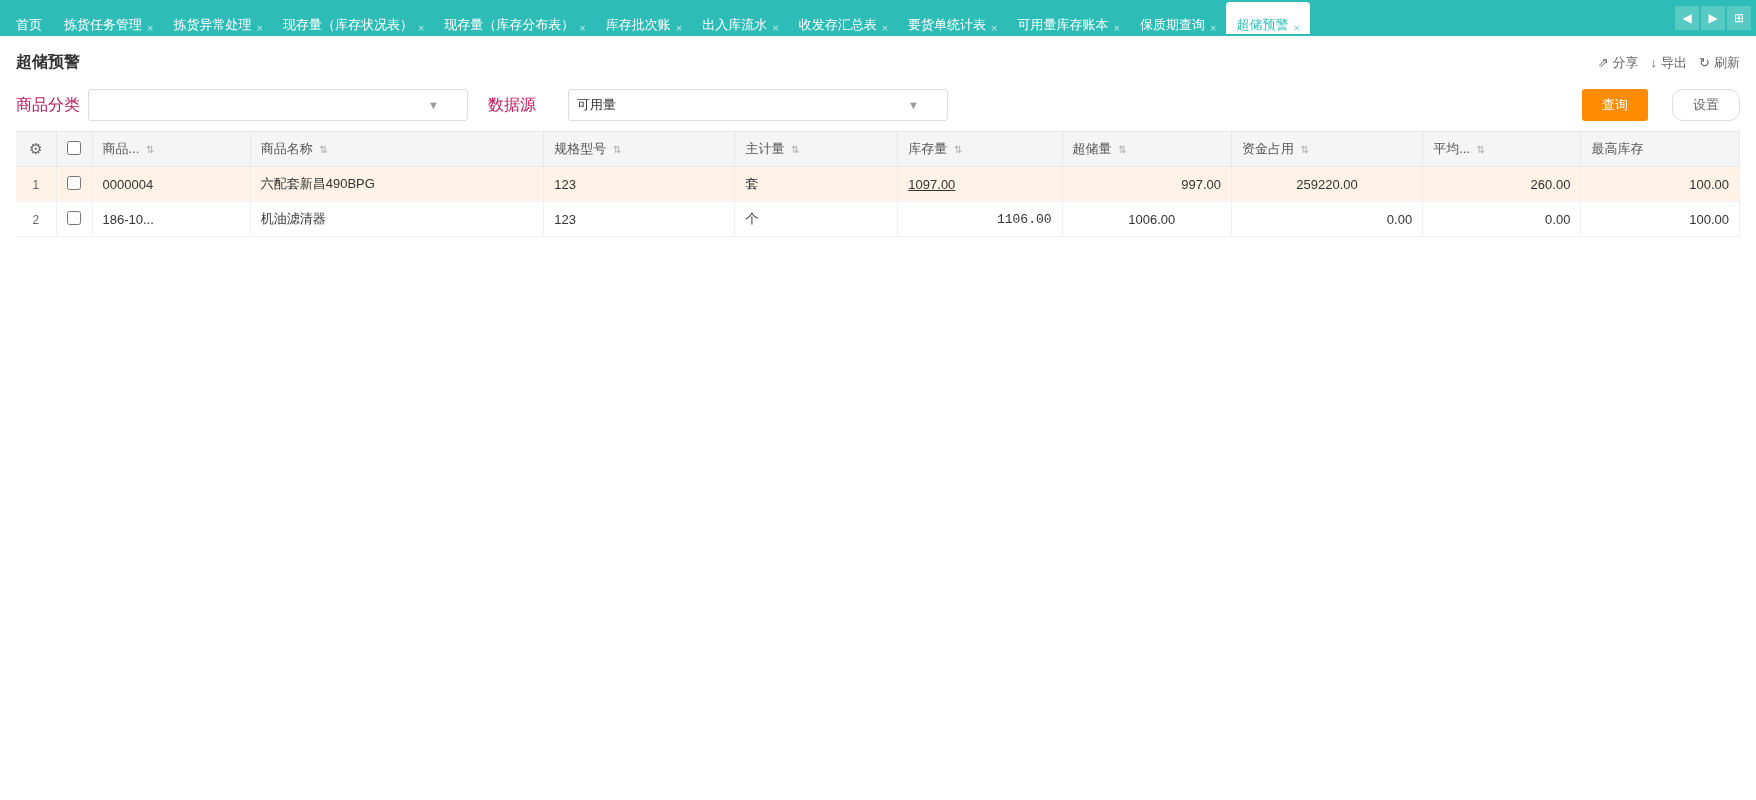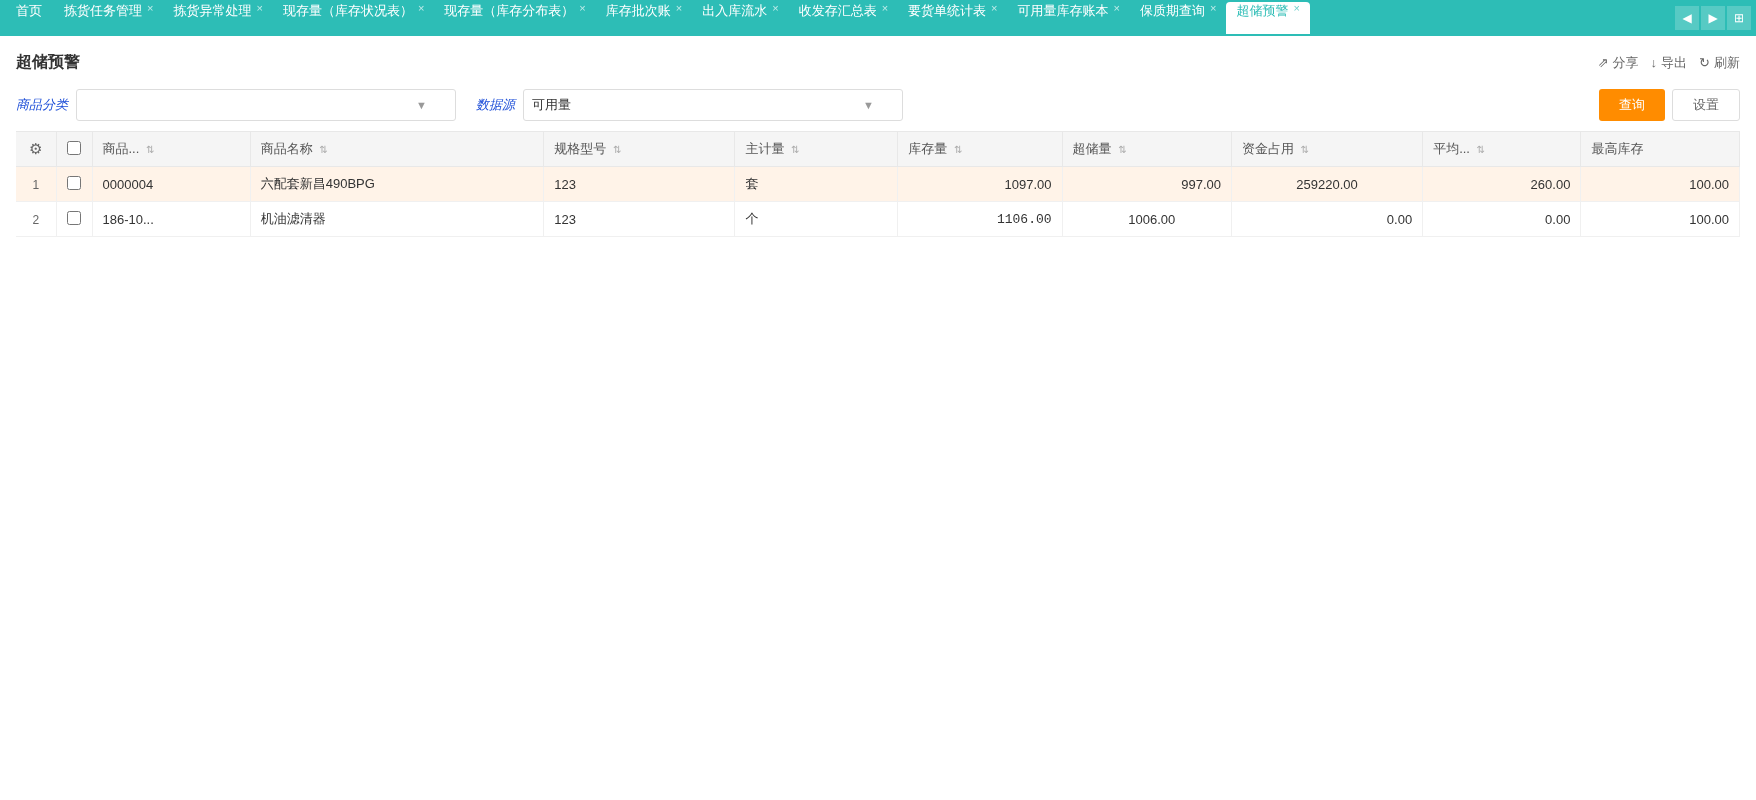--- a/index.html
+++ b/index.html
@@ -10,21 +10,21 @@
       display: flex;
       align-items: center;
       background: #2dbdb6;
       height: 36px;
       padding: 0 4px;
       overflow: hidden;
       flex-wrap: nowrap;
     }
     .nav-item {
       display: flex;
-      align-items: flex-start;
+      align-items: flex-end;
       padding: 0 10px;
       height: 32px;
       color: #fff;
       font-size: 13px;
       cursor: pointer;
       white-space: nowrap;
       flex-shrink: 0;
     }
     .nav-item.active {
       background: #fff;
@@ -88,24 +88,23 @@
       display: flex;
       align-items: center;
       gap: 4px;
     }
     .filter-item {
       display: flex;
       align-items: center;
       gap: 8px;
     }
     .filter-label {
-      color: #1d4ed8;
-      font-size: 13px;
+      color: #be185d;
+      font-size: 16px;
       white-space: nowrap;
-      font-style: italic;
     }
     .filter-select {
       border: 1px solid #ddd;
       border-radius: 3px;
       padding: 5px 28px 5px 8px;
       font-size: 13px;
       color: #333;
       background: #fff;
       cursor: pointer;
       min-width: 380px;
@@ -125,21 +124,21 @@
       border: none;
       border-radius: 3px;
       padding: 6px 20px;
       font-size: 13px;
       cursor: pointer;
     }
     .btn-settings {
       background: #fff;
       color: #666;
       border: 1px solid #ddd;
-      border-radius: 3px;
+      border-radius: 11px;
       padding: 6px 20px;
       font-size: 13px;
       cursor: pointer;
     }
 
     
     .data-table {
       width: 100%;
       border-collapse: collapse;
       font-size: 13px;
@@ -256,26 +255,26 @@
   <div style="display:flex; align-items:center; gap:20px; margin-bottom:10px;">
     <div class="filter-item">
       <span class="filter-label">商品分类</span>
       <div class="filter-select" style="min-width:380px;">
         <span></span>
         <span class="arrow">▼</span>
       </div>
     </div>
     <div class="filter-item">
       <span class="filter-label">数据源</span>
-      <div class="filter-select" style="min-width:380px;">
+      <div class="filter-select" style="min-width:380px;margin-left:24px;">
         <span>可用量</span>
         <span class="arrow">▼</span>
       </div>
     </div>
-    <div style="margin-left:auto; display:flex; gap:7px;">
+    <div style="margin-left:auto; display:flex; gap:24px;">
       <button class="btn-query">查询</button>
       <button class="btn-settings">设置</button>
     </div>
   </div>
 
   <table class="data-table">
     <thead>
       <tr>
         <th style="width:40px;">
           <span class="gear-icon">⚙</span>
@@ -321,21 +320,21 @@
       </tr>
     </thead>
     <tbody id="table-body">
     <tr class="highlighted">
       <td><span class="row-num">1</span></td>
       <td style="text-align:center;"><input type="checkbox" class="checkbox" style=""></td>
       <td>0000004</td>
       <td>六配套新昌490BPG</td>
       <td>123</td>
       <td>套</td>
-      <td style="text-align:right;">1097.00</td>
+      <td style="text-align:left;text-decoration:underline;">1097.00</td>
       <td style="text-align:right;">997.00</td>
       <td style="text-align:center;">259220.00</td>
       <td style="text-align:right;">260.00</td>
       <td style="text-align:right;">100.00</td>
     </tr>
         <tr>
       <td><span class="row-num">2</span></td>
       <td style="text-align:center;"><input type="checkbox" class="checkbox" style=""></td>
       <td>186-10...</td>
       <td>机油滤清器</td>

